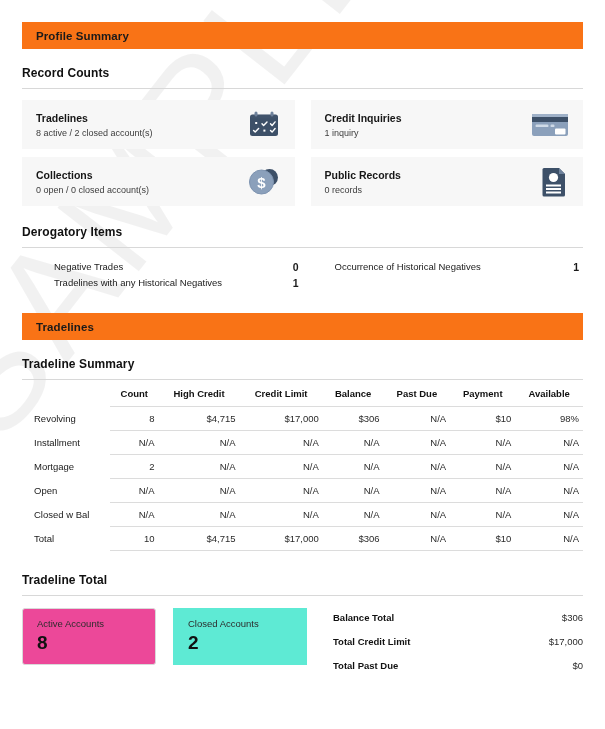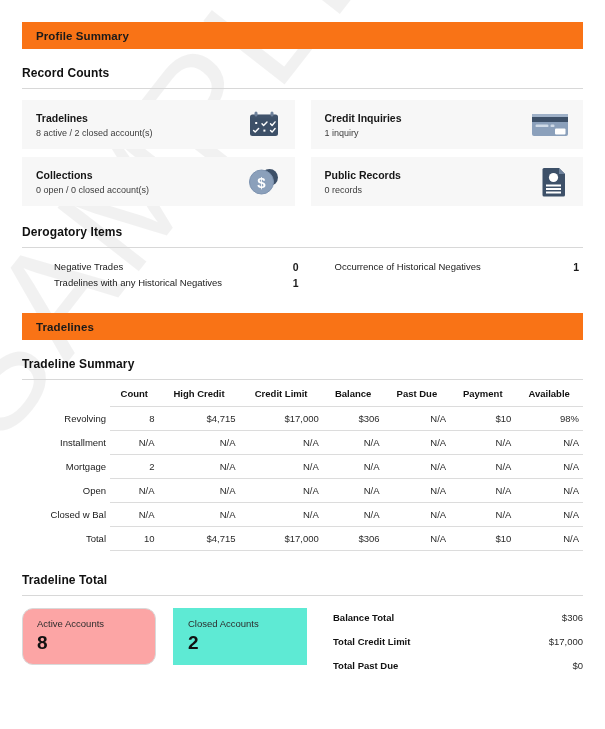--- a/index.html
+++ b/index.html
@@ -152,21 +152,21 @@
   }
   table.ts th.lbl { text-align: left; }
   table.ts td {
     text-align: right;
     padding: 6px 4px 6px 4px;
     color: #2a2a2a;
     border-top: 1px solid #dcdcdc;
     white-space: nowrap;
   }
   table.ts td.lbl {
-    text-align: right;
+    text-align: left;
     border-top: none;
     color: #1a1a1a;
     padding-left: 12px;
   }
   table.ts tbody tr:last-child td { border-bottom: 1px solid #dcdcdc; }
   table.ts tbody tr:last-child td.lbl { border-bottom: none; }
   table.ts col.c-lbl { width: 88px; }
 
   
   .total-area {
@@ -174,23 +174,23 @@
     align-items: flex-start;
     gap: 0;
   }
   .acct-card {
     width: 134px;
     height: 57px;
     box-sizing: border-box;
     padding: 9px 0 0 14px;
   }
   .acct-card.active {
-    background: #fca5a5;
+    background: #ec4899;
     border: 1px solid #d9d9d9;
-    border-radius: 11px;
+    border-radius: 3px;
   }
   .acct-card.closed {
     background: #5eead4;
     border: 1px solid transparent;
     margin-left: 17px;
   }
   .acct-label {
     font-size: 9.5px;
     color: #2c2c2c;
     margin-bottom: 3px;

